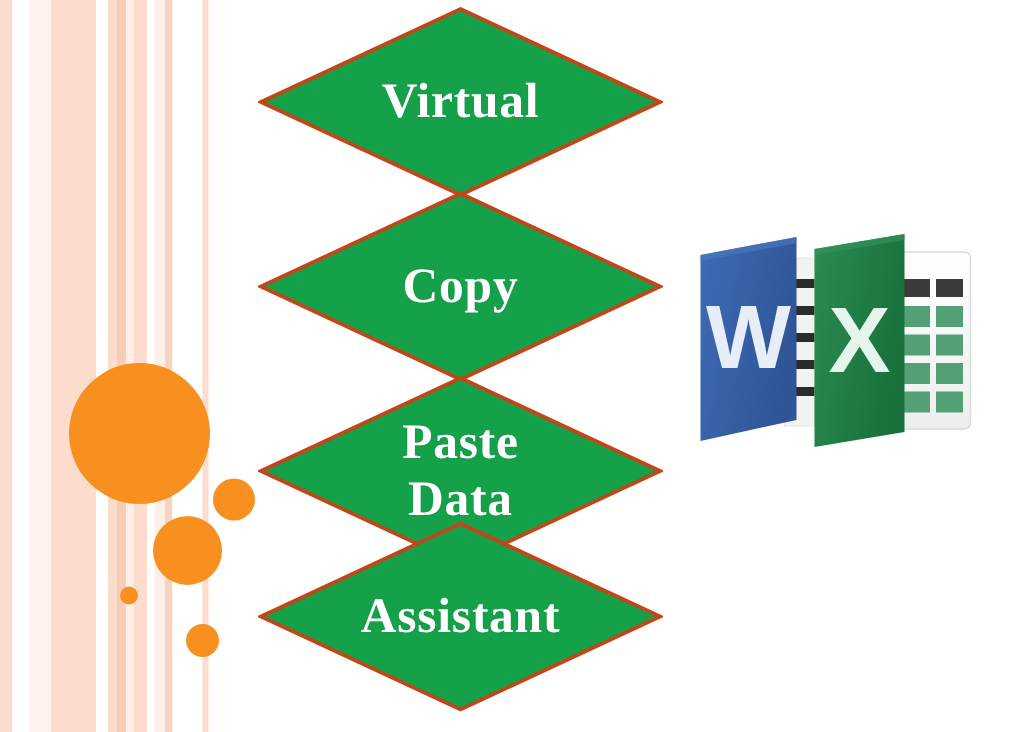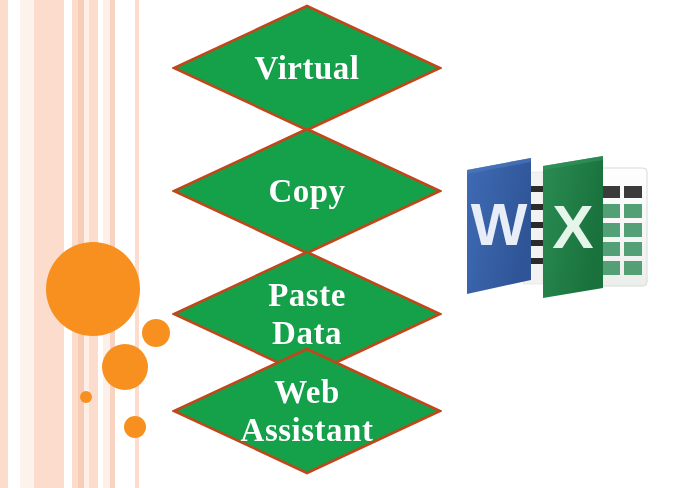--- a/index.html
+++ b/index.html
@@ -140,21 +140,20 @@
         <span>Paste</span>
         <span>Data</span>
       </div>
     </div>
 
     <div class="diamond" style="left:172px; top:347px;">
       <svg width="270" height="128" viewBox="0 0 270 128">
         <polygon points="135,2 268,64 135,126 2,64" fill="#14a14a" stroke="#c1471a" stroke-width="2.5"></polygon>
       </svg>
       <div class="diamond-label" style="color: rgb(255, 255, 255);">
-        <span>Web</span>
         <span>Assistant</span>
       </div>
     </div>
 
   </div>
 
   <div id="office-icons">
     <svg width="200" height="160" viewBox="0 0 200 160">
       <defs>
         <linearGradient id="wordGrad" x1="0" y1="0" x2="1" y2="0.4">

